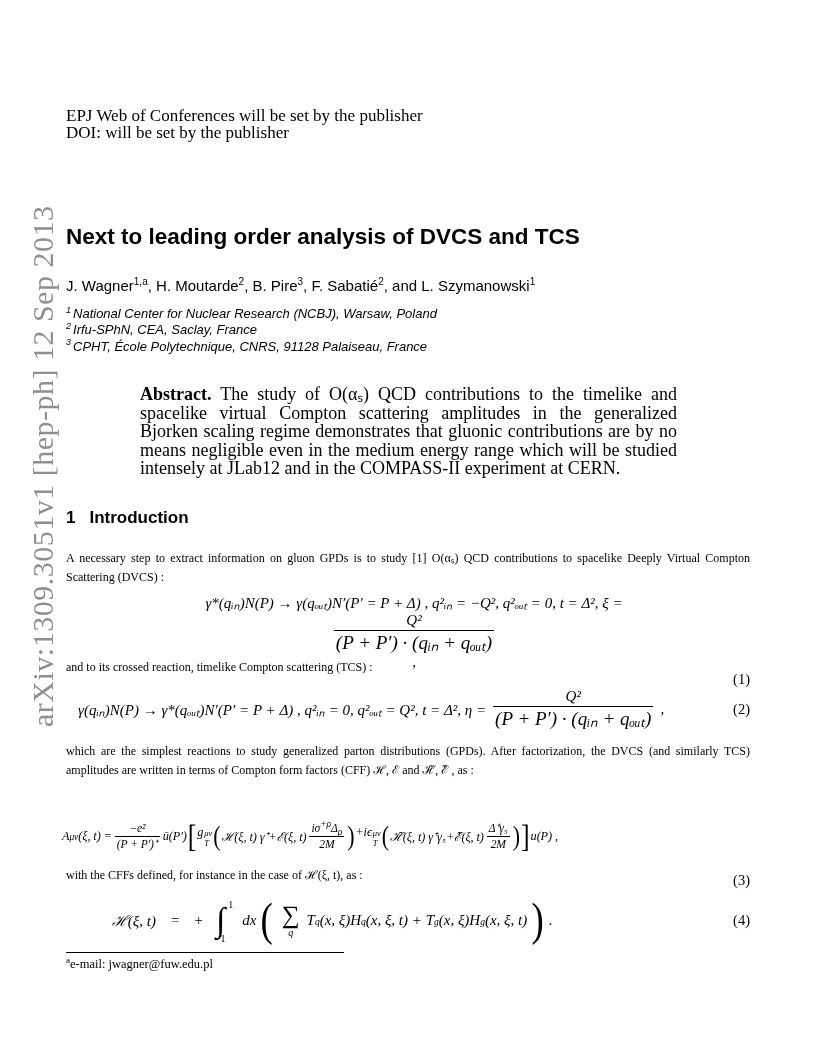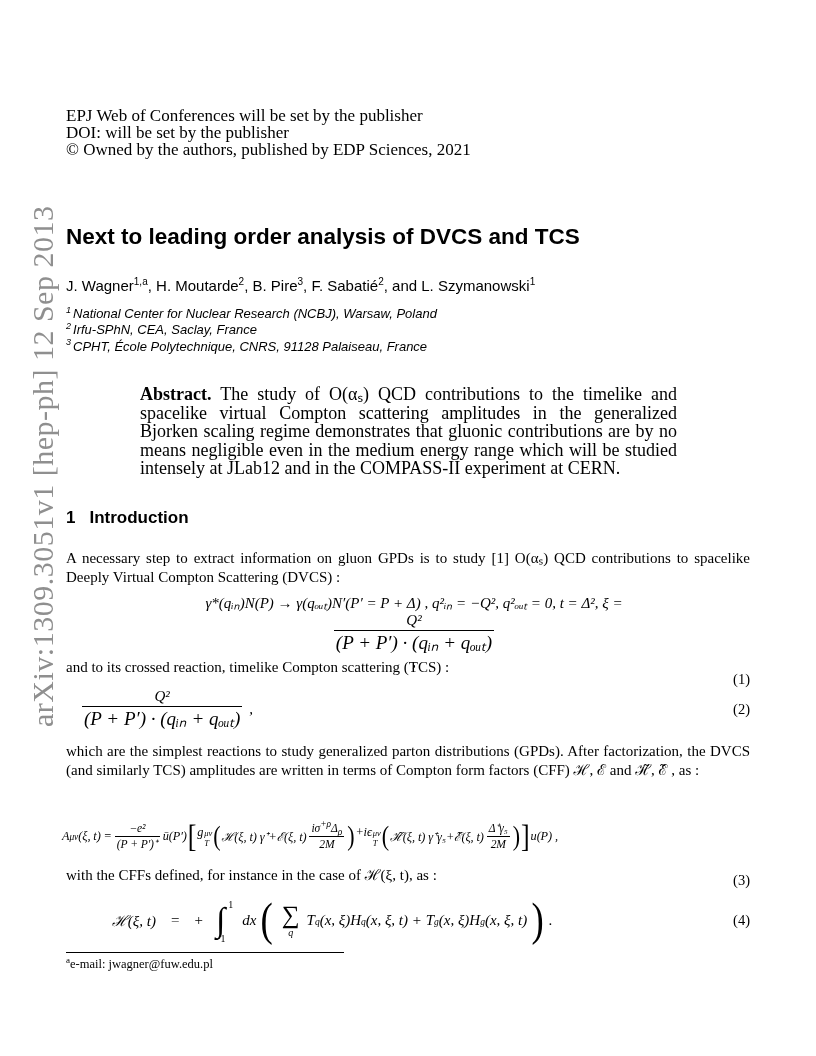--- a/index.html
+++ b/index.html
@@ -22,21 +22,21 @@
   .asup { font-size:10px; vertical-align:super; line-height:0; }
   .affiliations { position:absolute; left:66px; top:306px; font-family:"Liberation Sans", sans-serif; font-style:italic; font-size:13px; line-height:16.3px; }
   .affil sup { font-size:9px; vertical-align:super; line-height:0; margin-right:2px; font-style:italic; }
   
   .abstract { position:absolute; left:140px; top:385px; width:537px; font-size:18px; line-height:18.6px; text-align:justify; }
   .abs-label { font-weight:bold; }
   
   .section-heading { position:absolute; left:66px; top:508px; font-family:"Liberation Sans", sans-serif; font-weight:bold; font-size:17px; }
   .section-heading .secnum { margin-right:14px; }
   
-  .body-par { position:absolute; left:66px; width:684px; font-size:15px; line-height:19.3px; text-align:justify; }
+  .body-par { position:absolute; left:66px; width:684px; font-size:12px; line-height:19.3px; text-align:justify; }
   .p-intro { top:549px; }
   .p-tcs  { top:658px; text-align:left; }
   .p-gpds { top:742px; }
   .p-cffs { top:866px; text-align:left; }
   
   .equation { position:absolute; left:66px; width:684px; display:flex; align-items:center; white-space:nowrap; column-gap:3px; }
   .math { font-style:italic; }
   .upright { font-style:normal; }
   .eqnum { margin-left:auto; font-style:normal; font-size:14.5px; }
   .eq1 { top:592px; height:58px; font-size:15px; padding-left:12px;flex-direction:column; }
@@ -76,21 +76,20 @@
   .footnote sup { font-size:9px; vertical-align:super; line-height:0; }
 </style>
 </head>
 <body>
 
 <div class="page">
 
   <div class="pub-header">
     <div>EPJ Web of Conferences will be set by the publisher</div>
     <div>DOI: will be set by the publisher</div>
-    <div>© Owned by the authors, published by EDP Sciences, 2021</div>
   </div>
 
   <div class="arxiv-stamp">arXiv:1309.3051v1 [hep-ph] 12 Sep 2013</div>
 
   <h1 class="paper-title">Next to leading order analysis of DVCS and TCS</h1>
 
   <div class="authors">
     <span><span>J. Wagner</span><sup class="asup">1,a</sup><span>, </span></span>
     <span><span>H. Moutarde</span><sup class="asup">2</sup><span>, </span></span>
     <span><span>B. Pire</span><sup class="asup">3</sup><span>, </span></span>
@@ -122,20 +121,21 @@
       <span class="fbar"></span>
       <span class="den math">(P + P′) · (qᵢₙ + qₒᵤₜ)</span>
     </span>
     <span class="math">,</span>
     <span class="eqnum">(1)</span>
   </div>
 
   <p class="body-par p-tcs">and to its crossed reaction, timelike Compton scattering (TCS) :</p>
 
   <div class="equation eq2">
+    <span class="math">γ(qᵢₙ)N(P) → γ*(qₒᵤₜ)N′(P′ = P + Δ) ,  q²ᵢₙ = 0,  q²ₒᵤₜ = Q²,  t = Δ²,  η =</span>
     <span class="frac">
       <span class="num math">Q²</span>
       <span class="fbar"></span>
       <span class="den math">(P + P′) · (qᵢₙ + qₒᵤₜ)</span>
     </span>
     <span class="math">,</span>
     <span class="eqnum">(2)</span>
   </div>
 
   <p class="body-par p-gpds">which are the simplest reactions to study generalized parton distributions (GPDs). After factorization, the DVCS (and similarly TCS) amplitudes are written in terms of Compton form factors (CFF) ℋ, ℰ and ℋ̃, ℰ̃ , as :</p>

